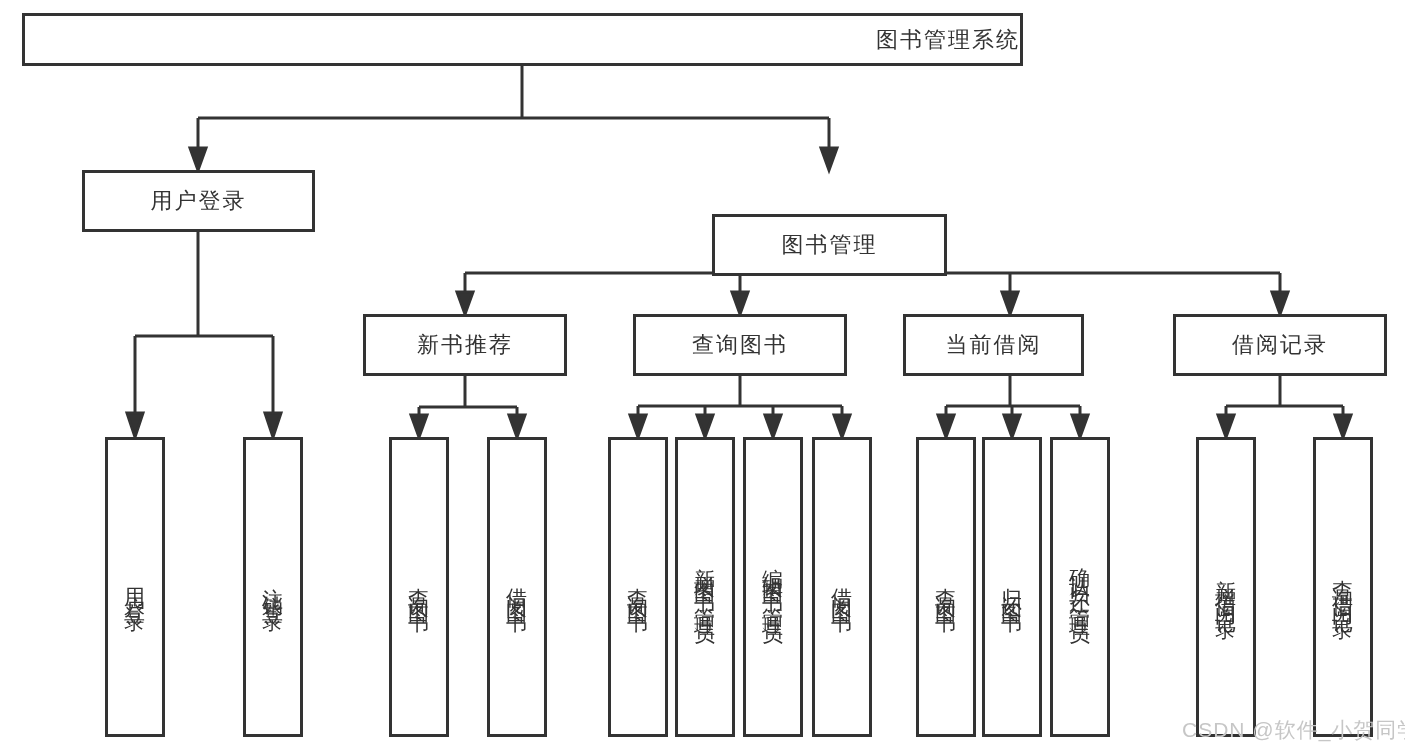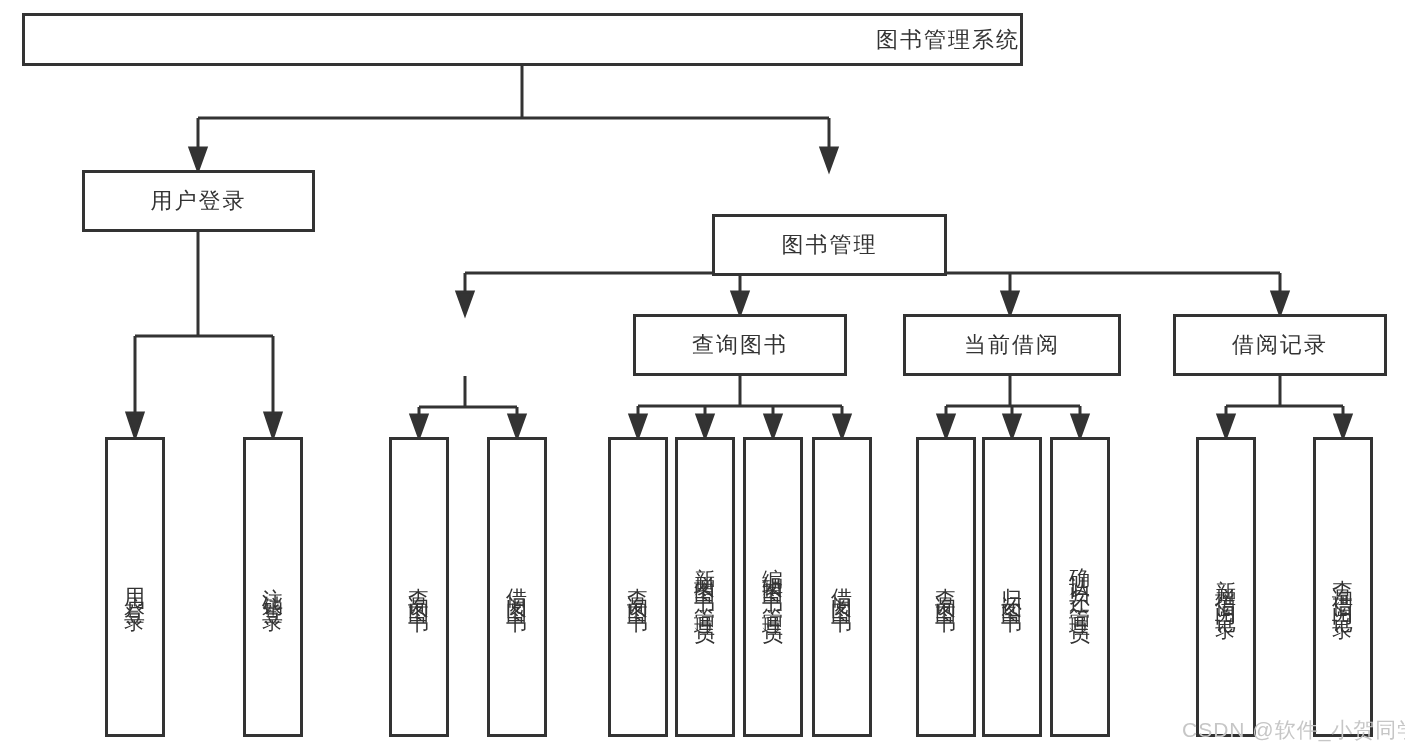--- a/index.html
+++ b/index.html
@@ -44,21 +44,21 @@
     white-space: nowrap;
   }
   
   #n-root           { left: 22px;   top: 13px;  width: 1001px; height: 53px; justify-content: flex-end; }
   
   #n-user-login     { left: 82px;   top: 170px; width: 233px;  height: 62px; }
   #n-book-mgmt      { left: 712px;  top: 170px; width: 235px;  height: 62px; margin-top: 44px; }
   
   #n-new-book-rec   { left: 363px;  top: 314px; width: 204px;  height: 62px; }
   #n-book-borrow    { left: 633px;  top: 314px; width: 214px;  height: 62px; }
-  #n-current-borrow { left: 903px;  top: 314px; width: 218px;  height: 62px; }
+  #n-current-borrow { left: 903px;  top: 314px; width: 181px;  height: 62px; }
   #n-borrow-records { left: 1173px; top: 314px; width: 214px;  height: 62px; }
   
   #n-leaf-user-login { left: 105px; }
   #n-leaf-logout     { left: 243px; }
   #n-leaf-rec-query  { left: 389px; }
   #n-leaf-rec-borrow { left: 487px; }
   #n-leaf-bb-query   { left: 608px; }
   #n-leaf-bb-add     { left: 675px; }
   #n-leaf-bb-edit    { left: 743px; }
   #n-leaf-bb-borrow  { left: 812px; }
@@ -166,20 +166,23 @@
     <span>图书管理系统</span>
   </div>
 
   <div id="n-user-login" class="node h-label">
     <span>用户登录</span>
   </div>
   <div id="n-book-mgmt" class="node h-label">
     <span>图书管理</span>
   </div>
 
+  <div id="n-new-book-rec" class="node h-label">
+    <span>新书推荐</span>
+  </div>
   <div id="n-book-borrow" class="node h-label">
     <span>查询图书</span>
   </div>
   <div id="n-current-borrow" class="node h-label">
     <span>当前借阅</span>
   </div>
   <div id="n-borrow-records" class="node h-label">
     <span>借阅记录</span>
   </div>
 

